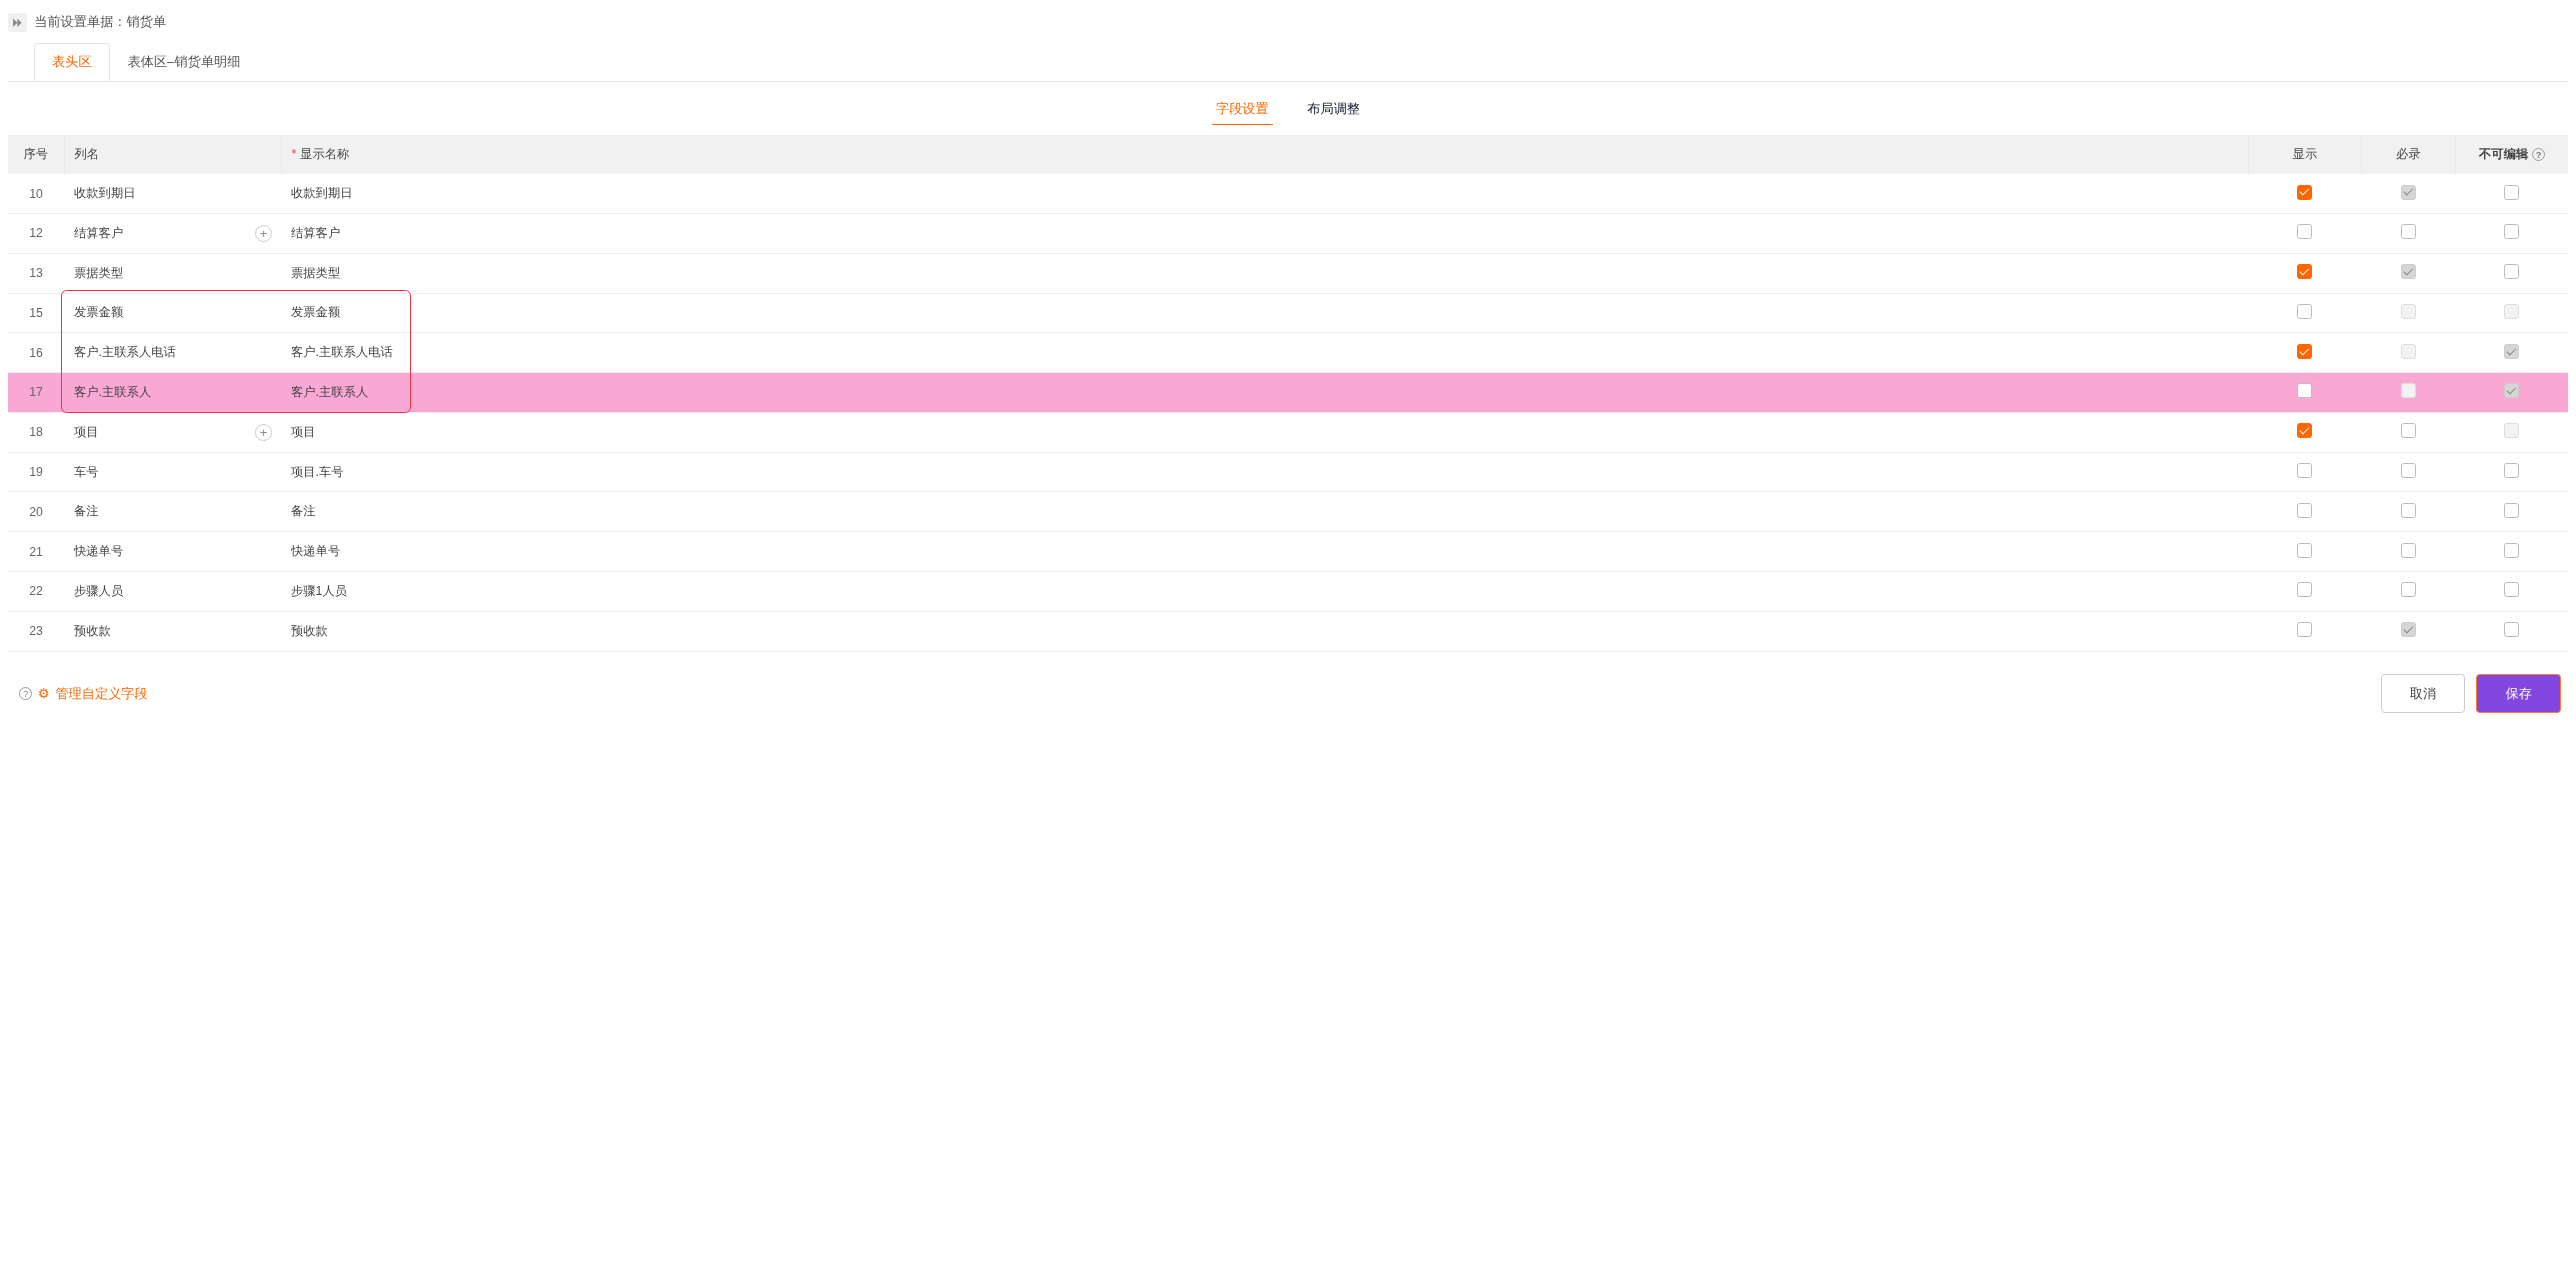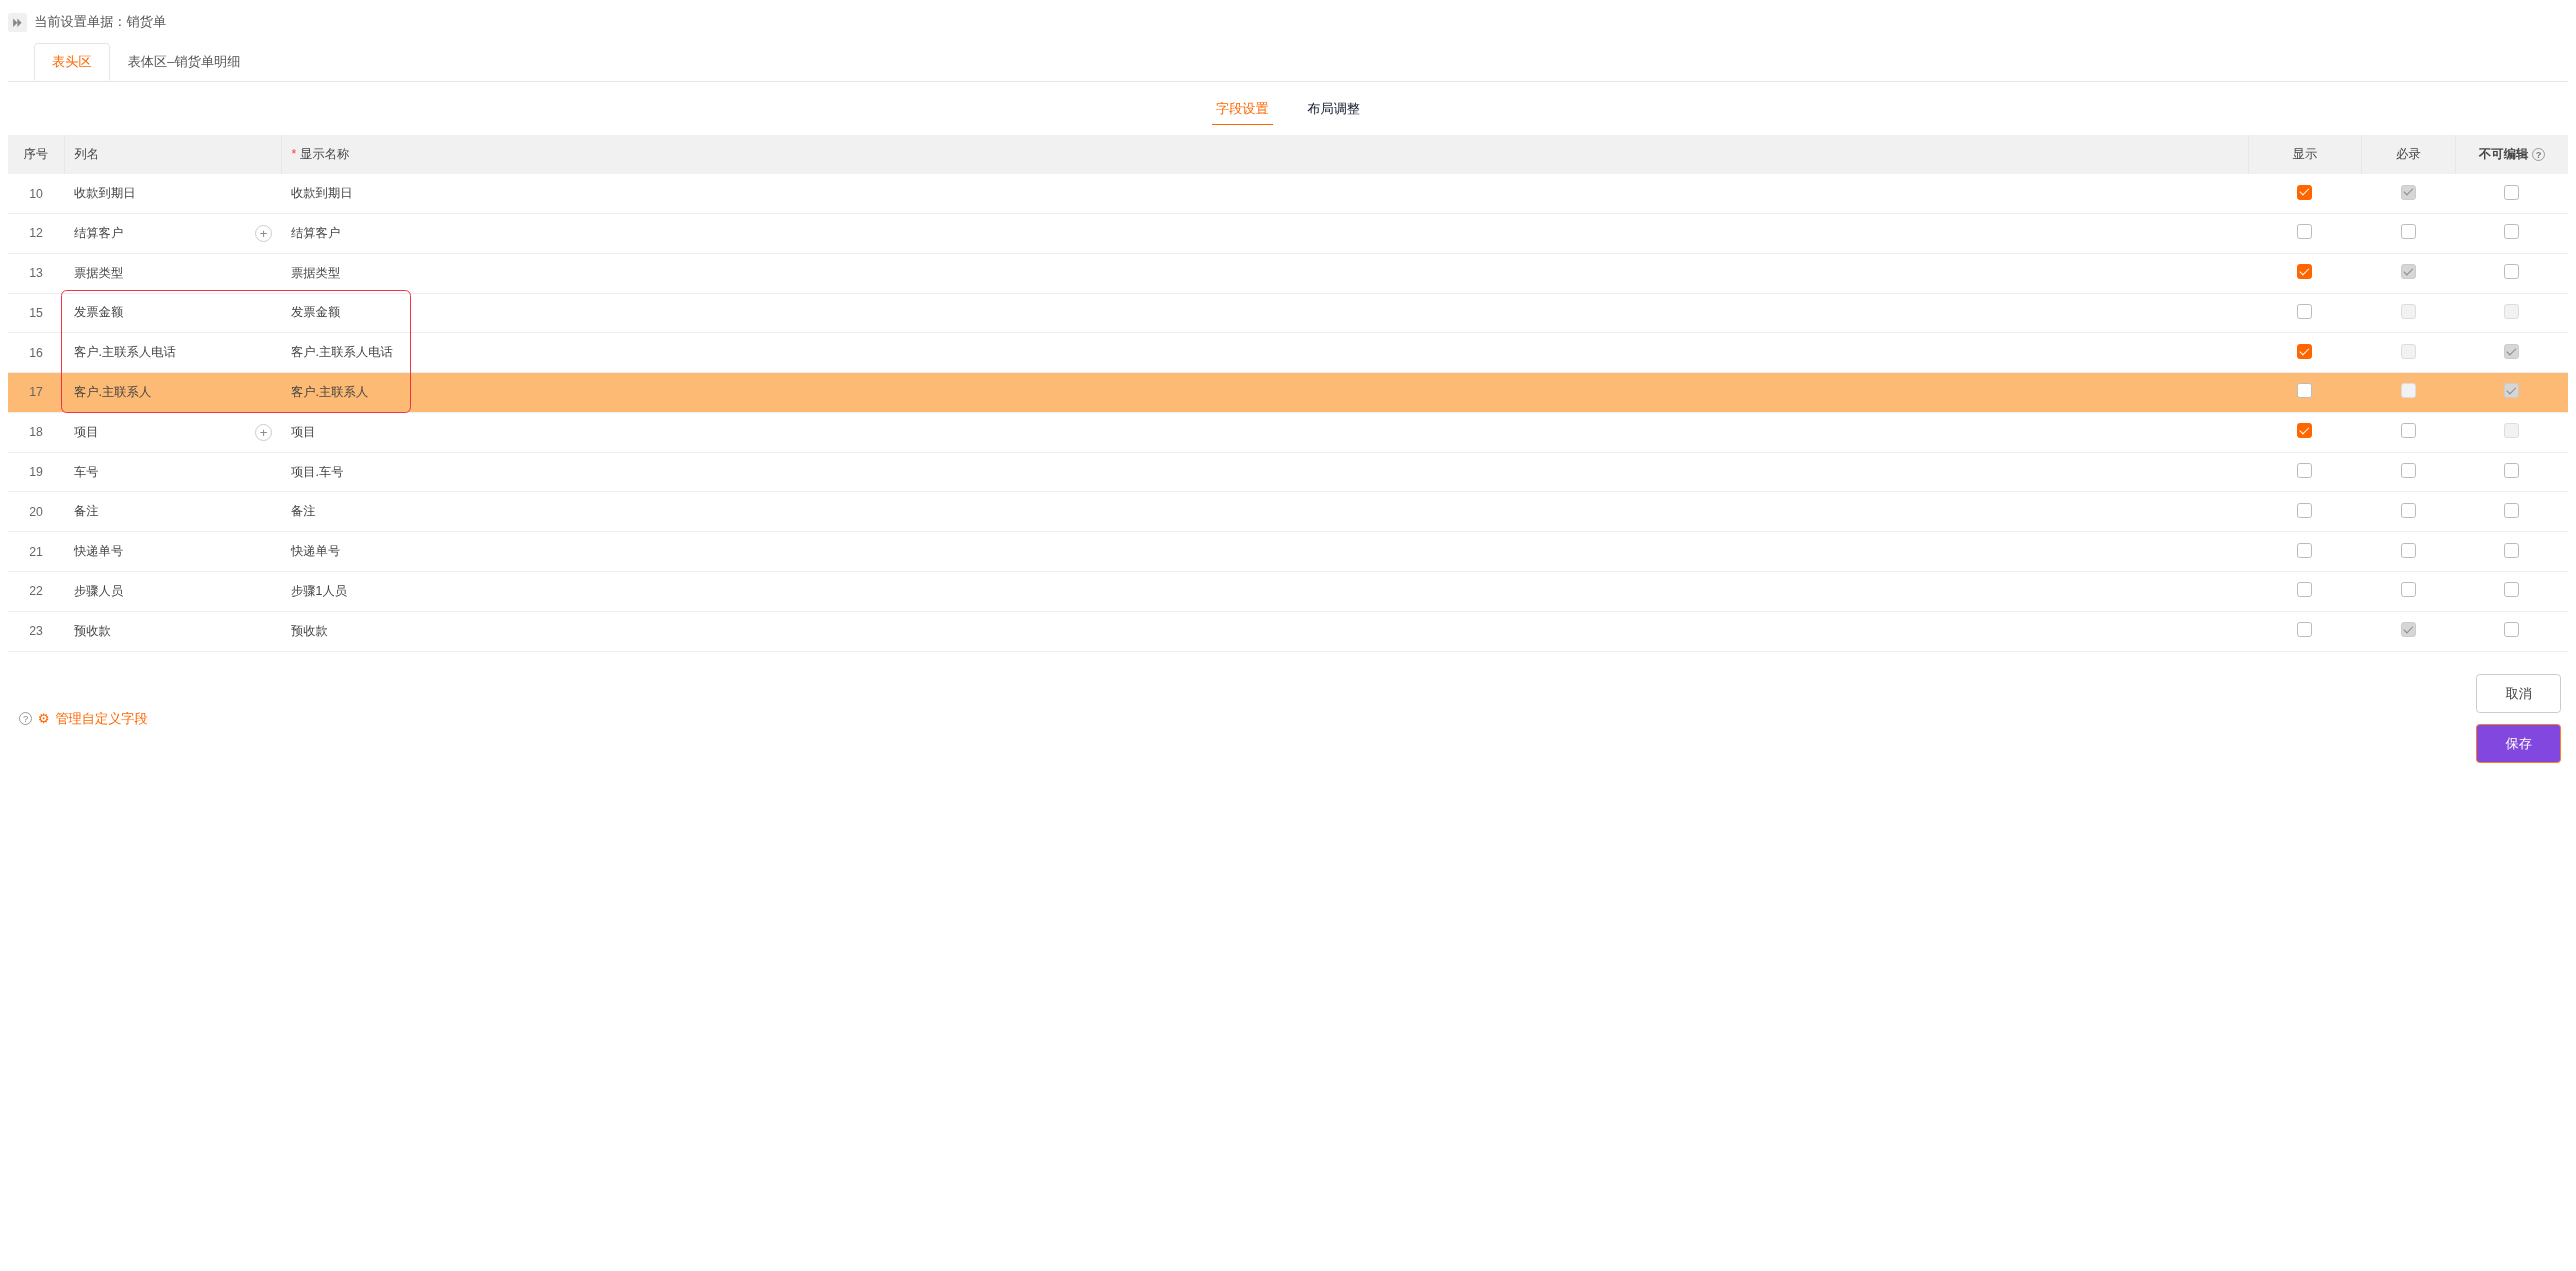--- a/index.html
+++ b/index.html
@@ -90,21 +90,21 @@
 .col-req { width: 94px; text-align: center; }
 .col-lock { width: 113px; text-align: center; font-weight: bold; }
 td {
   padding: 10.4px 9.4px;
   border-bottom: 0.9px solid #eee;
   color: #444;
   font-size: 12.3px;
 }
 td.col-seq { text-align: center; color: #666; }
 td.col-chk, td.col-req, td.col-lock { text-align: center; }
-tr.hl td { background: #fdba74; }
+tr.hl td { background: #f9a8d4; }
 .name-cell { display: flex; align-items: center; justify-content: space-between; gap: 7.6px; }
 .plus-btn {
   width: 17px; height: 17px;
   border: 0.9px solid #ccc;
   border-radius: 50%;
   display: inline-flex;
   align-items: center;
   justify-content: center;
   color: #888;
   font-size: 13.2px;
@@ -170,21 +170,21 @@
   padding: 5.7px 7.6px;
 }
 .footer-left {
   display: flex;
   align-items: center;
   gap: 5.7px;
 }
 .q-icon { color: #888; }
 .gear-icon { color: #f60; }
 .custom-link { color: #f60; cursor: pointer; }
-.footer-right { display: flex; gap: 11.3px; flex-direction: column; }
+.footer-right { display: flex; gap: 11.3px; }
 .btn {
   padding: 9.4px 28px;
   border-radius: 3.8px;
   font-size: 13.2px;
   cursor: pointer;
   border: 0.9px solid #ccc;
   background: #fff;
   color: #444;
 }
 .btn.primary {

